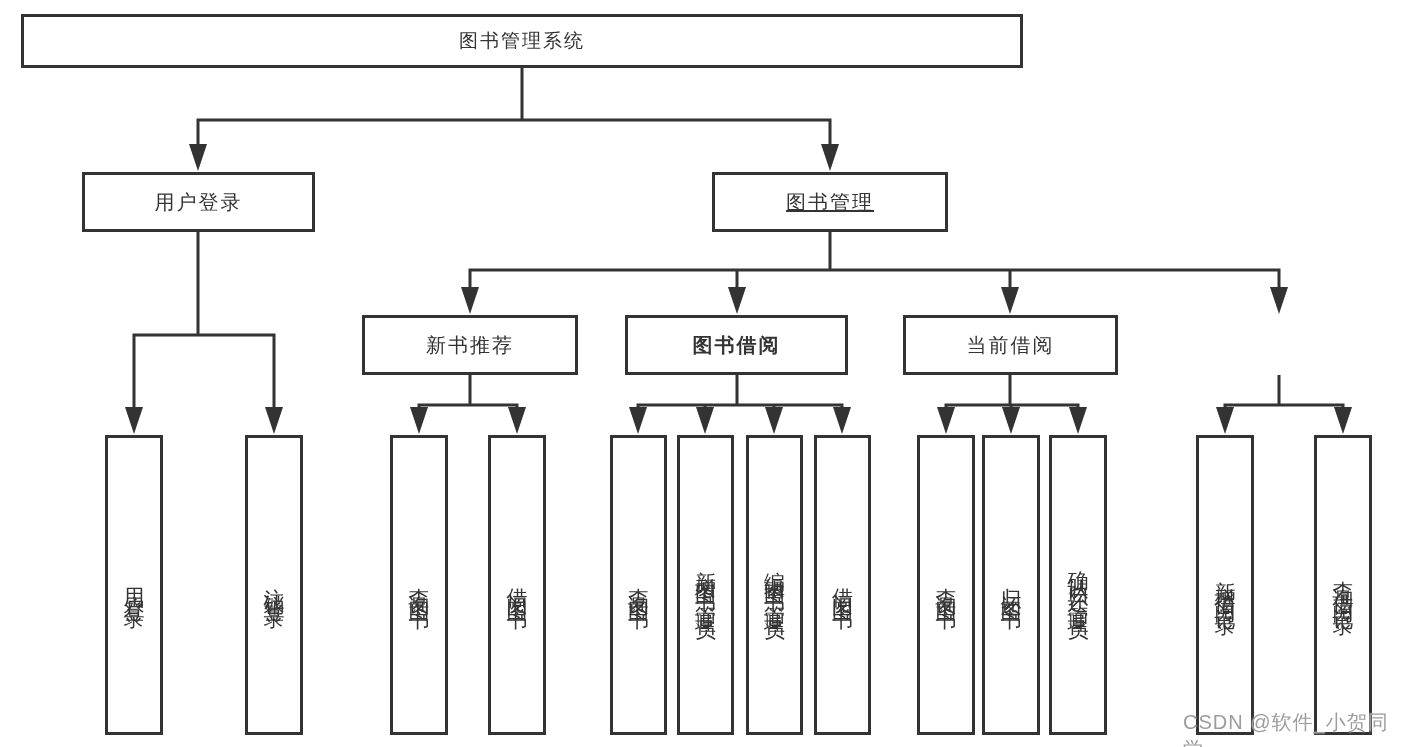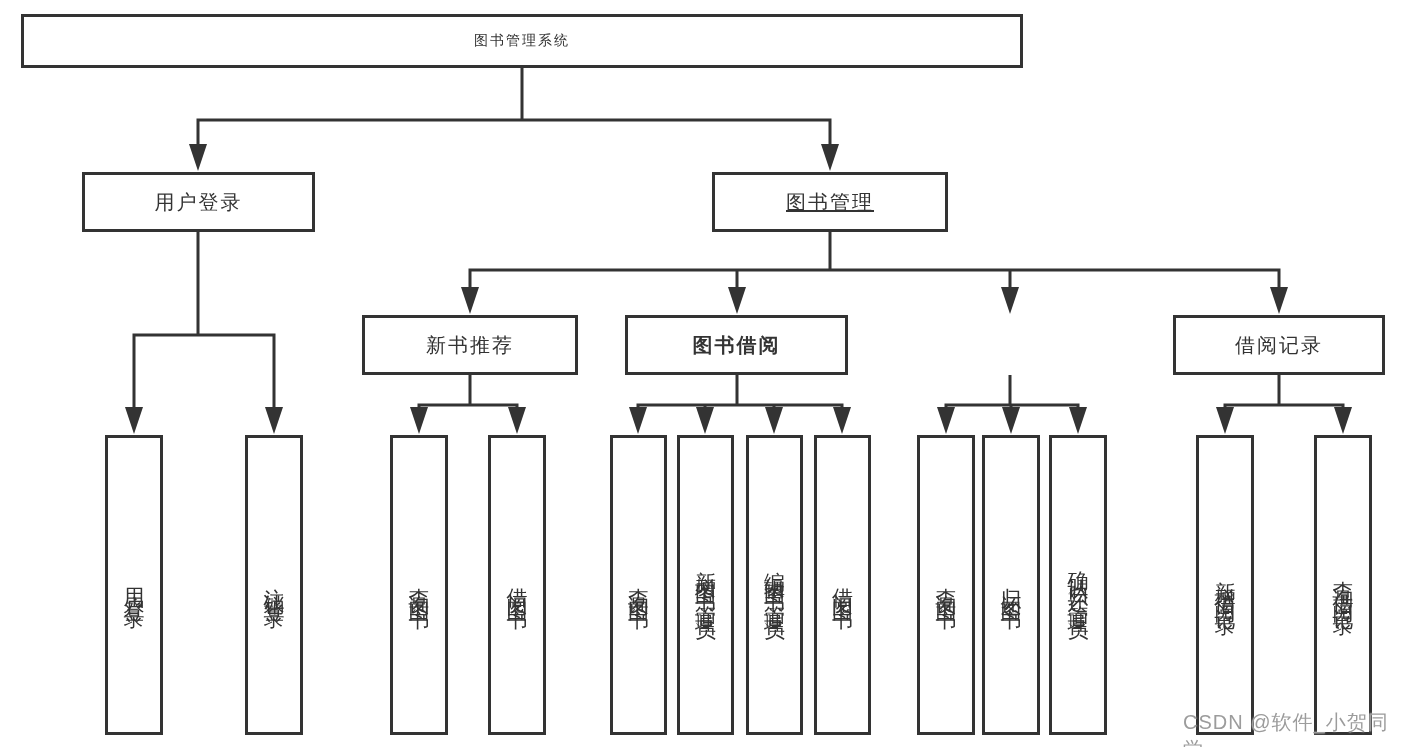--- a/index.html
+++ b/index.html
@@ -27,21 +27,21 @@
     border: 3px solid #333333;
     background: #ffffff;
     display: flex;
     align-items: center;
     justify-content: center;
     font-size: 20px;
     letter-spacing: 2px;
     color: #333333;
     z-index: 2;
   }
-  .node.root { font-size: 14px; }
+  .node.root { font-size: 19px; }
   .leaf {
     position: absolute;
     box-sizing: border-box;
     border: 3px solid #333333;
     background: #ffffff;
     display: flex;
     align-items: center;
     justify-content: center;
     font-size: 21px;
     color: #333333;
@@ -125,22 +125,22 @@
   <div class="node" style="left:712px; top:172px; width:236px; height:60px;text-decoration:underline;">
     <span>图书管理</span>
   </div>
 
   <div class="node" style="left:362px; top:315px; width:216px; height:60px;text-align:center;">
     <span>新书推荐</span>
   </div>
   <div class="node" style="left:625px; top:315px; width:223px; height:60px;font-weight:bold;">
     <span>图书借阅</span>
   </div>
-  <div class="node" style="left:1173px; top:315px; width:212px; height:60px;">
-    <span>借阅记录</span>
+  <div class="node" style="left:903px; top:315px; width:215px; height:60px;">
+    <span>当前借阅</span>
   </div>
 
   <div class="leaf" style="left:105px; top:435px; width:58px; height:300px;">
     <span>用户登录</span>
   </div>
   <div class="leaf" style="left:245px; top:435px; width:58px; height:300px;">
     <span>注销登录</span>
   </div>
 
   <div class="leaf" style="left:390px; top:435px; width:58px; height:300px;">

